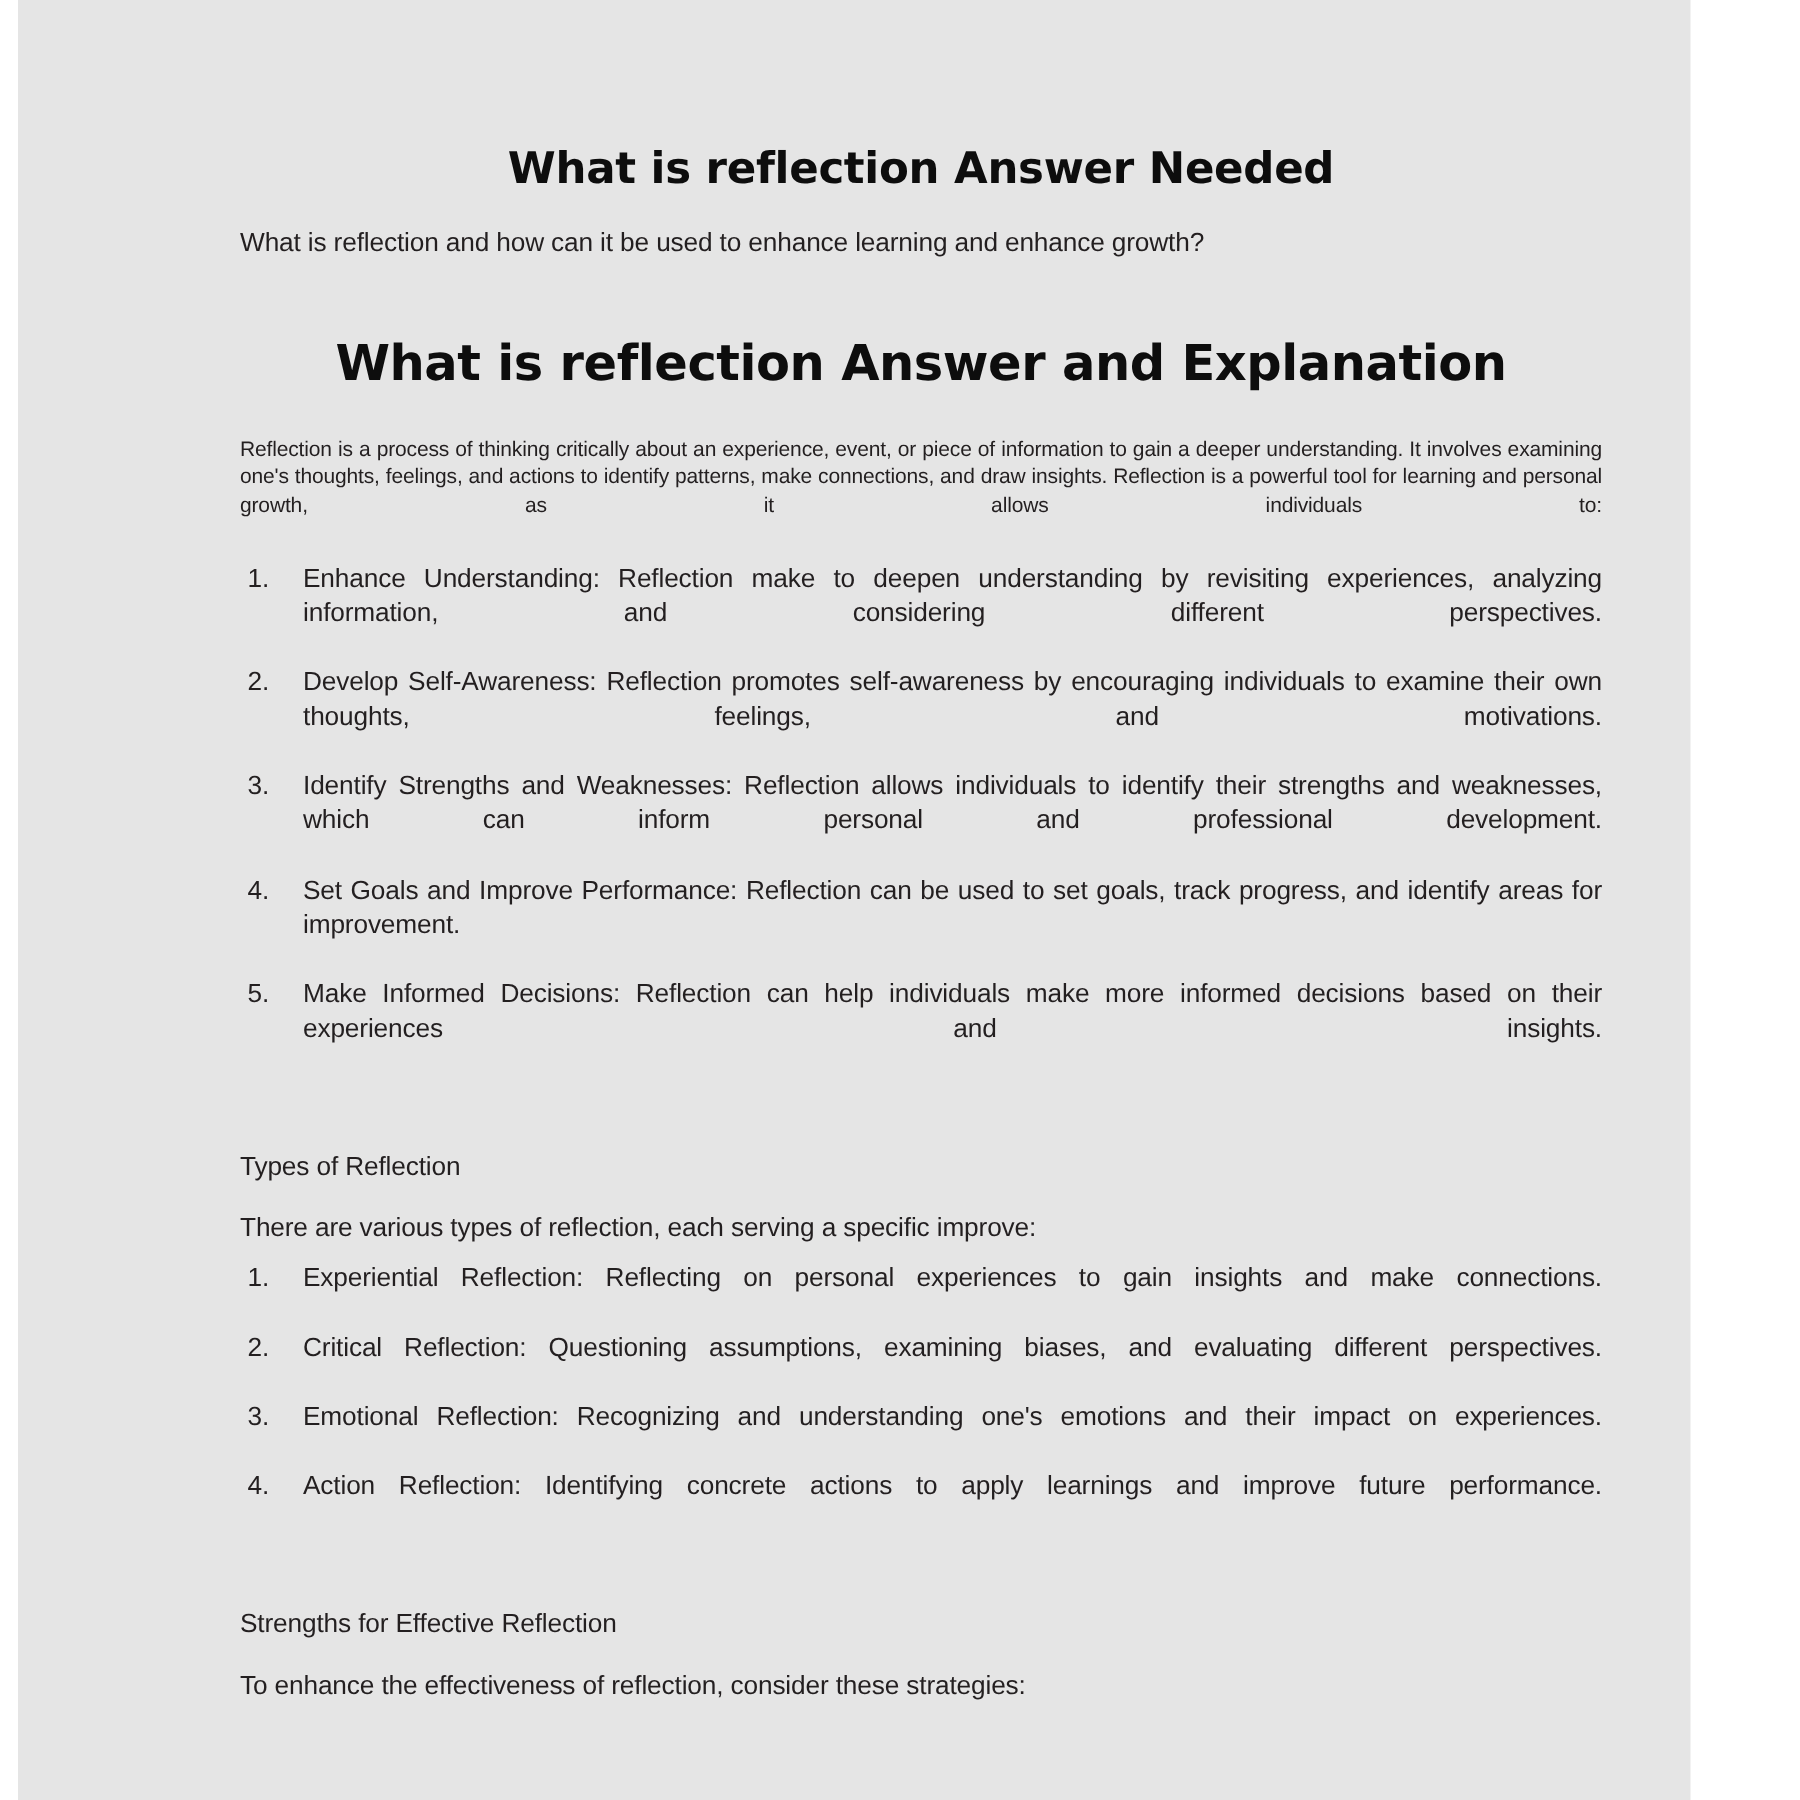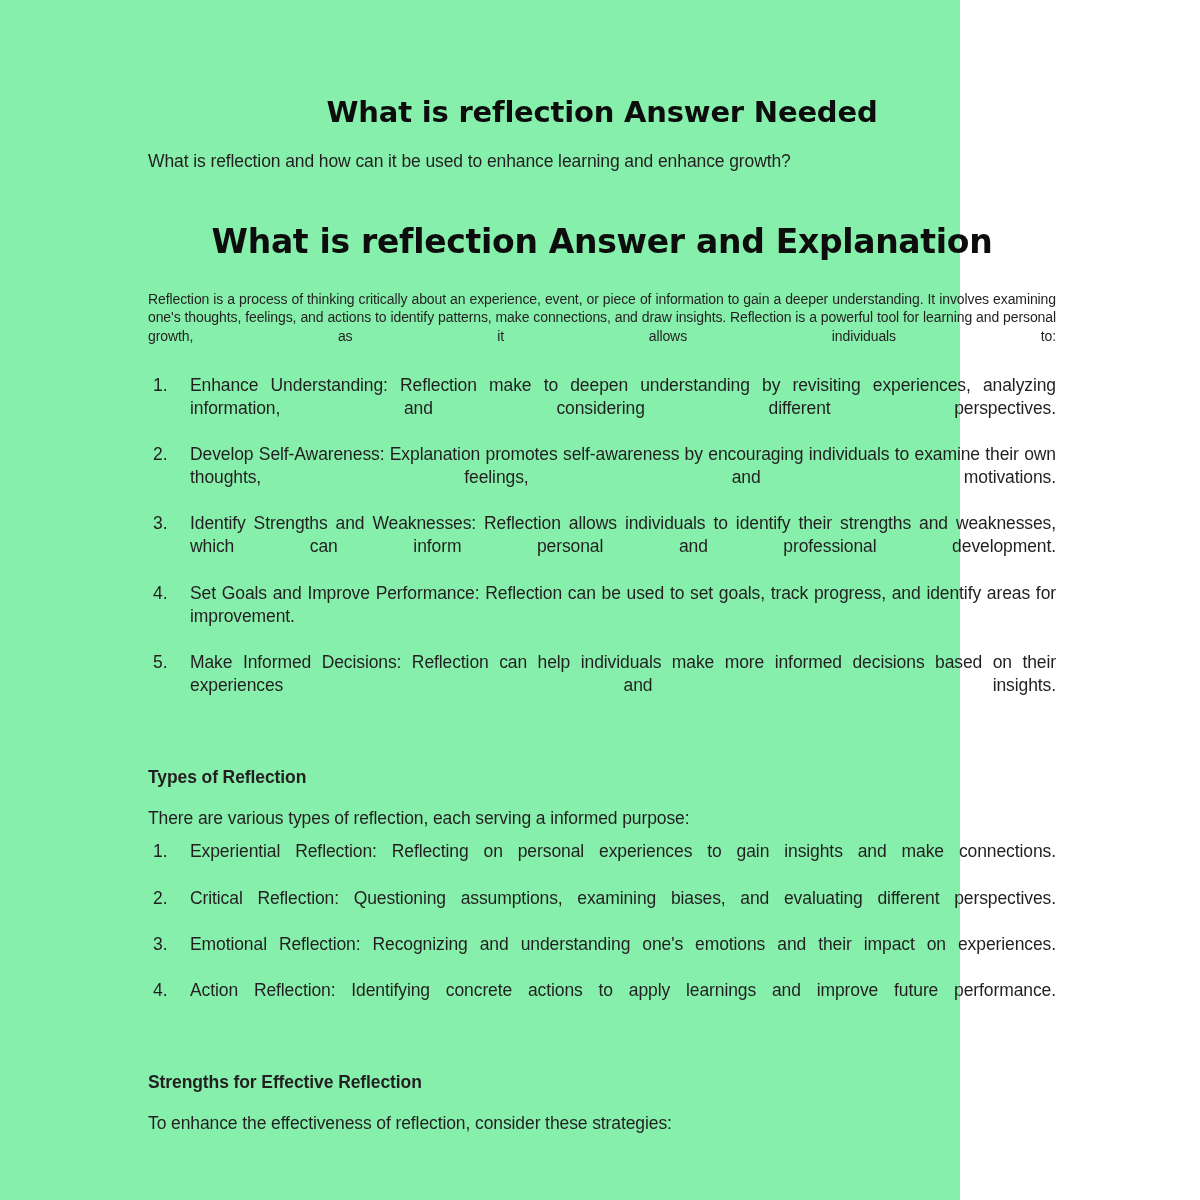--- a/index.html
+++ b/index.html
@@ -11,24 +11,25 @@
     width: 1200px;
     height: 1200px;
     overflow: hidden;
     font-family: "Liberation Sans", "DejaVu Sans", sans-serif;
     color: #231f20;
     -webkit-font-smoothing: antialiased;
   }
 
   .page {
     position: relative;
-    width: 960px;
+    width: 1115px;
     height: 1200px;
-    background: #86efac;
+    background: #e5e5e5;
     box-sizing: border-box;
+    margin-left: 12px;
   }
 
   .content {
     position: absolute;
     left: 148px;
     top: 0;
     width: 908px;
   }
 
   
@@ -87,21 +88,20 @@
     letter-spacing: -0.1px;
   }
 
   .sub-heading {
     font-size: 17.5px;
     line-height: 1.32;
     margin: 0;
     padding-top: 46px;
     color: #231f20;
     letter-spacing: -0.1px;
-    font-weight: bold;
   }
 
   .lead-in {
     font-size: 17.5px;
     line-height: 1.32;
     margin: 0;
     padding-top: 18px;
     color: #231f20;
     letter-spacing: -0.1px;
   }
@@ -164,36 +164,36 @@
 
     <h2 class="section-title">What is reflection Answer and Explanation</h2>
 
     <p class="body-para">Reflection is a process of thinking critically about an experience, event, or piece of information to gain a deeper understanding. It involves examining one's thoughts, feelings, and actions to identify patterns, make connections, and draw insights. Reflection is a powerful tool for learning and personal growth, as it allows individuals to:</p>
 
     <ol class="num-list">
       <li>
           <span class="li-text">Enhance Understanding: Reflection make to deepen understanding by revisiting experiences, analyzing information, and considering different perspectives.</span>
         </li>
       <li>
-          <span class="li-text">Develop Self-Awareness: Explanation promotes self-awareness by encouraging individuals to examine their own thoughts, feelings, and motivations.</span>
+          <span class="li-text">Develop Self-Awareness: Reflection promotes self-awareness by encouraging individuals to examine their own thoughts, feelings, and motivations.</span>
         </li>
       <li>
           <span class="li-text">Identify Strengths and Weaknesses: Reflection allows individuals to identify their strengths and weaknesses, which can inform personal and professional development.</span>
         </li>
       <li>
           <span class="li-text">Set Goals and Improve Performance: Reflection can be used to set goals, track progress, and identify areas for improvement.</span>
         </li>
       <li>
           <span class="li-text">Make Informed Decisions: Reflection can help individuals make more informed decisions based on their experiences and insights.</span>
         </li>
     </ol>
 
     <p class="sub-heading">Types of Reflection</p>
 
-    <p class="lead-in">There are various types of reflection, each serving a informed purpose:</p>
+    <p class="lead-in">There are various types of reflection, each serving a specific improve:</p>
 
     <ol class="num-list">
       <li>
           <span class="li-text">Experiential Reflection: Reflecting on personal experiences to gain insights and make connections.</span>
         </li>
       <li>
           <span class="li-text">Critical Reflection: Questioning assumptions, examining biases, and evaluating different perspectives.</span>
         </li>
       <li>
           <span class="li-text">Emotional Reflection: Recognizing and understanding one's emotions and their impact on experiences.</span>

